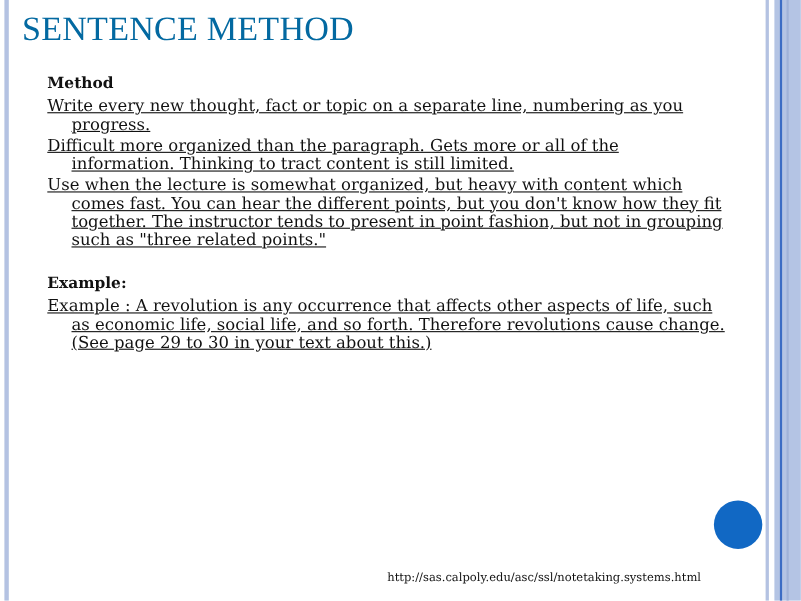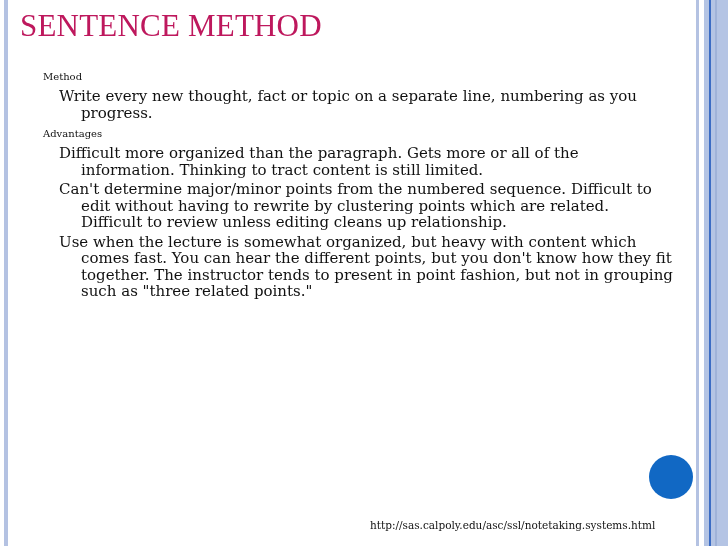--- a/index.html
+++ b/index.html
@@ -3,61 +3,63 @@
 <meta charset="utf-8">
 <style>
   html, body { margin:0; padding:0; }
   body { width:728px; height:546px; background:#ffffff; position:relative; overflow:hidden;
          font-family:"DejaVu Serif","Liberation Serif",serif; color:#111; }
   .left-stripe { position:absolute; left:4px; top:0; width:4px; height:546px; background:#b4c2e2; }
   .r1 { position:absolute; left:696px; top:0; width:3px; height:546px; background:#b4c2e2; }
   .r2 { position:absolute; left:704px; top:0; width:24px; height:546px; background:#b4c4e4; }
   .r3 { position:absolute; left:709px; top:0; width:2px; height:546px; background:#3b6cc4; }
   .r4 { position:absolute; left:715px; top:0; width:2px; height:546px; background:#9fb2d8; }
-  .title { position:absolute; left:20px; top:8px; font-size:31px; color:#be185d; letter-spacing:0.2px;
+  .title { position:absolute; left:20px; top:8px; font-size:31px; color:#0369a1; letter-spacing:0.2px;
            font-family:"Liberation Serif","DejaVu Serif",serif; white-space:nowrap; }
   .content { position:absolute; left:43px; top:67px; width:640px;
              font-family:"DejaVu Serif","Liberation Serif",serif; }
-  .head { font-weight:normal; font-size:10px; line-height:19px; margin:0; }
-  .para { font-size:15px; line-height:16.5px; margin:2px 0 3px 16px; padding-left:22px; text-indent:-22px; white-space:pre-line; }
+  .head { font-weight:bold; font-size:14px; line-height:19px; margin:0; }
+  .para { font-size:15px; line-height:16.5px; margin:2px 0 3px 0; padding-left:22px; text-indent:-22px; white-space:pre-line;text-decoration:underline; }
   .gap { height:20px; }
-  .url { position:absolute; left:370px; top:519px; font-size:10.5px; font-family:"DejaVu Serif","Liberation Serif",serif; color:#111; white-space:nowrap; }
+  .url { position:absolute; left:352px; top:519px; font-size:10.5px; font-family:"DejaVu Serif","Liberation Serif",serif; color:#111; white-space:nowrap; }
   .circle { position:absolute; left:649px; top:455px; width:44px; height:44px; border-radius:50%; background:#1168c4; }
 </style>
 </head>
 <body>
 
 <div class="left-stripe"></div>
 <div class="r1"></div>
 <div class="r2"></div>
 <div class="r3"></div>
 <div class="r4"></div>
 
 <div class="title">SENTENCE METHOD</div>
 
 <div class="content">
   <div>
     <div class="head">Method</div>
     <div class="para">Write every new thought, fact or topic on a separate line, numbering as you
 progress.</div>
   </div>
   <div>
-    <div class="head">Advantages</div>
     <div class="para">Difficult more organized than the paragraph. Gets more or all of the
 information. Thinking to tract content is still limited.</div>
   </div>
   <div>
-    <div class="para">Can't determine major/minor points from the numbered sequence. Difficult to
-edit without having to rewrite by clustering points which are related.
-Difficult to review unless editing cleans up relationship.</div>
   </div>
   <div>
     <div class="para">Use when the lecture is somewhat organized, but heavy with content which
 comes fast. You can hear the different points, but you don't know how they fit
 together. The instructor tends to present in point fashion, but not in grouping
 such as "three related points."</div>
   </div>
   <div class="gap"></div>
+  <div>
+    <div class="head">Example:</div>
+    <div class="para">Example : A revolution is any occurrence that affects other aspects of life, such
+as economic life, social life, and so forth. Therefore revolutions cause change.
+(See page 29 to 30 in your text about this.)</div>
+  </div>
   <div class="gap" style="height:12px"></div>
 </div>
 
 <div class="url">http://sas.calpoly.edu/asc/ssl/notetaking.systems.html</div>
 <div class="circle"></div>
 
 </body></html>

